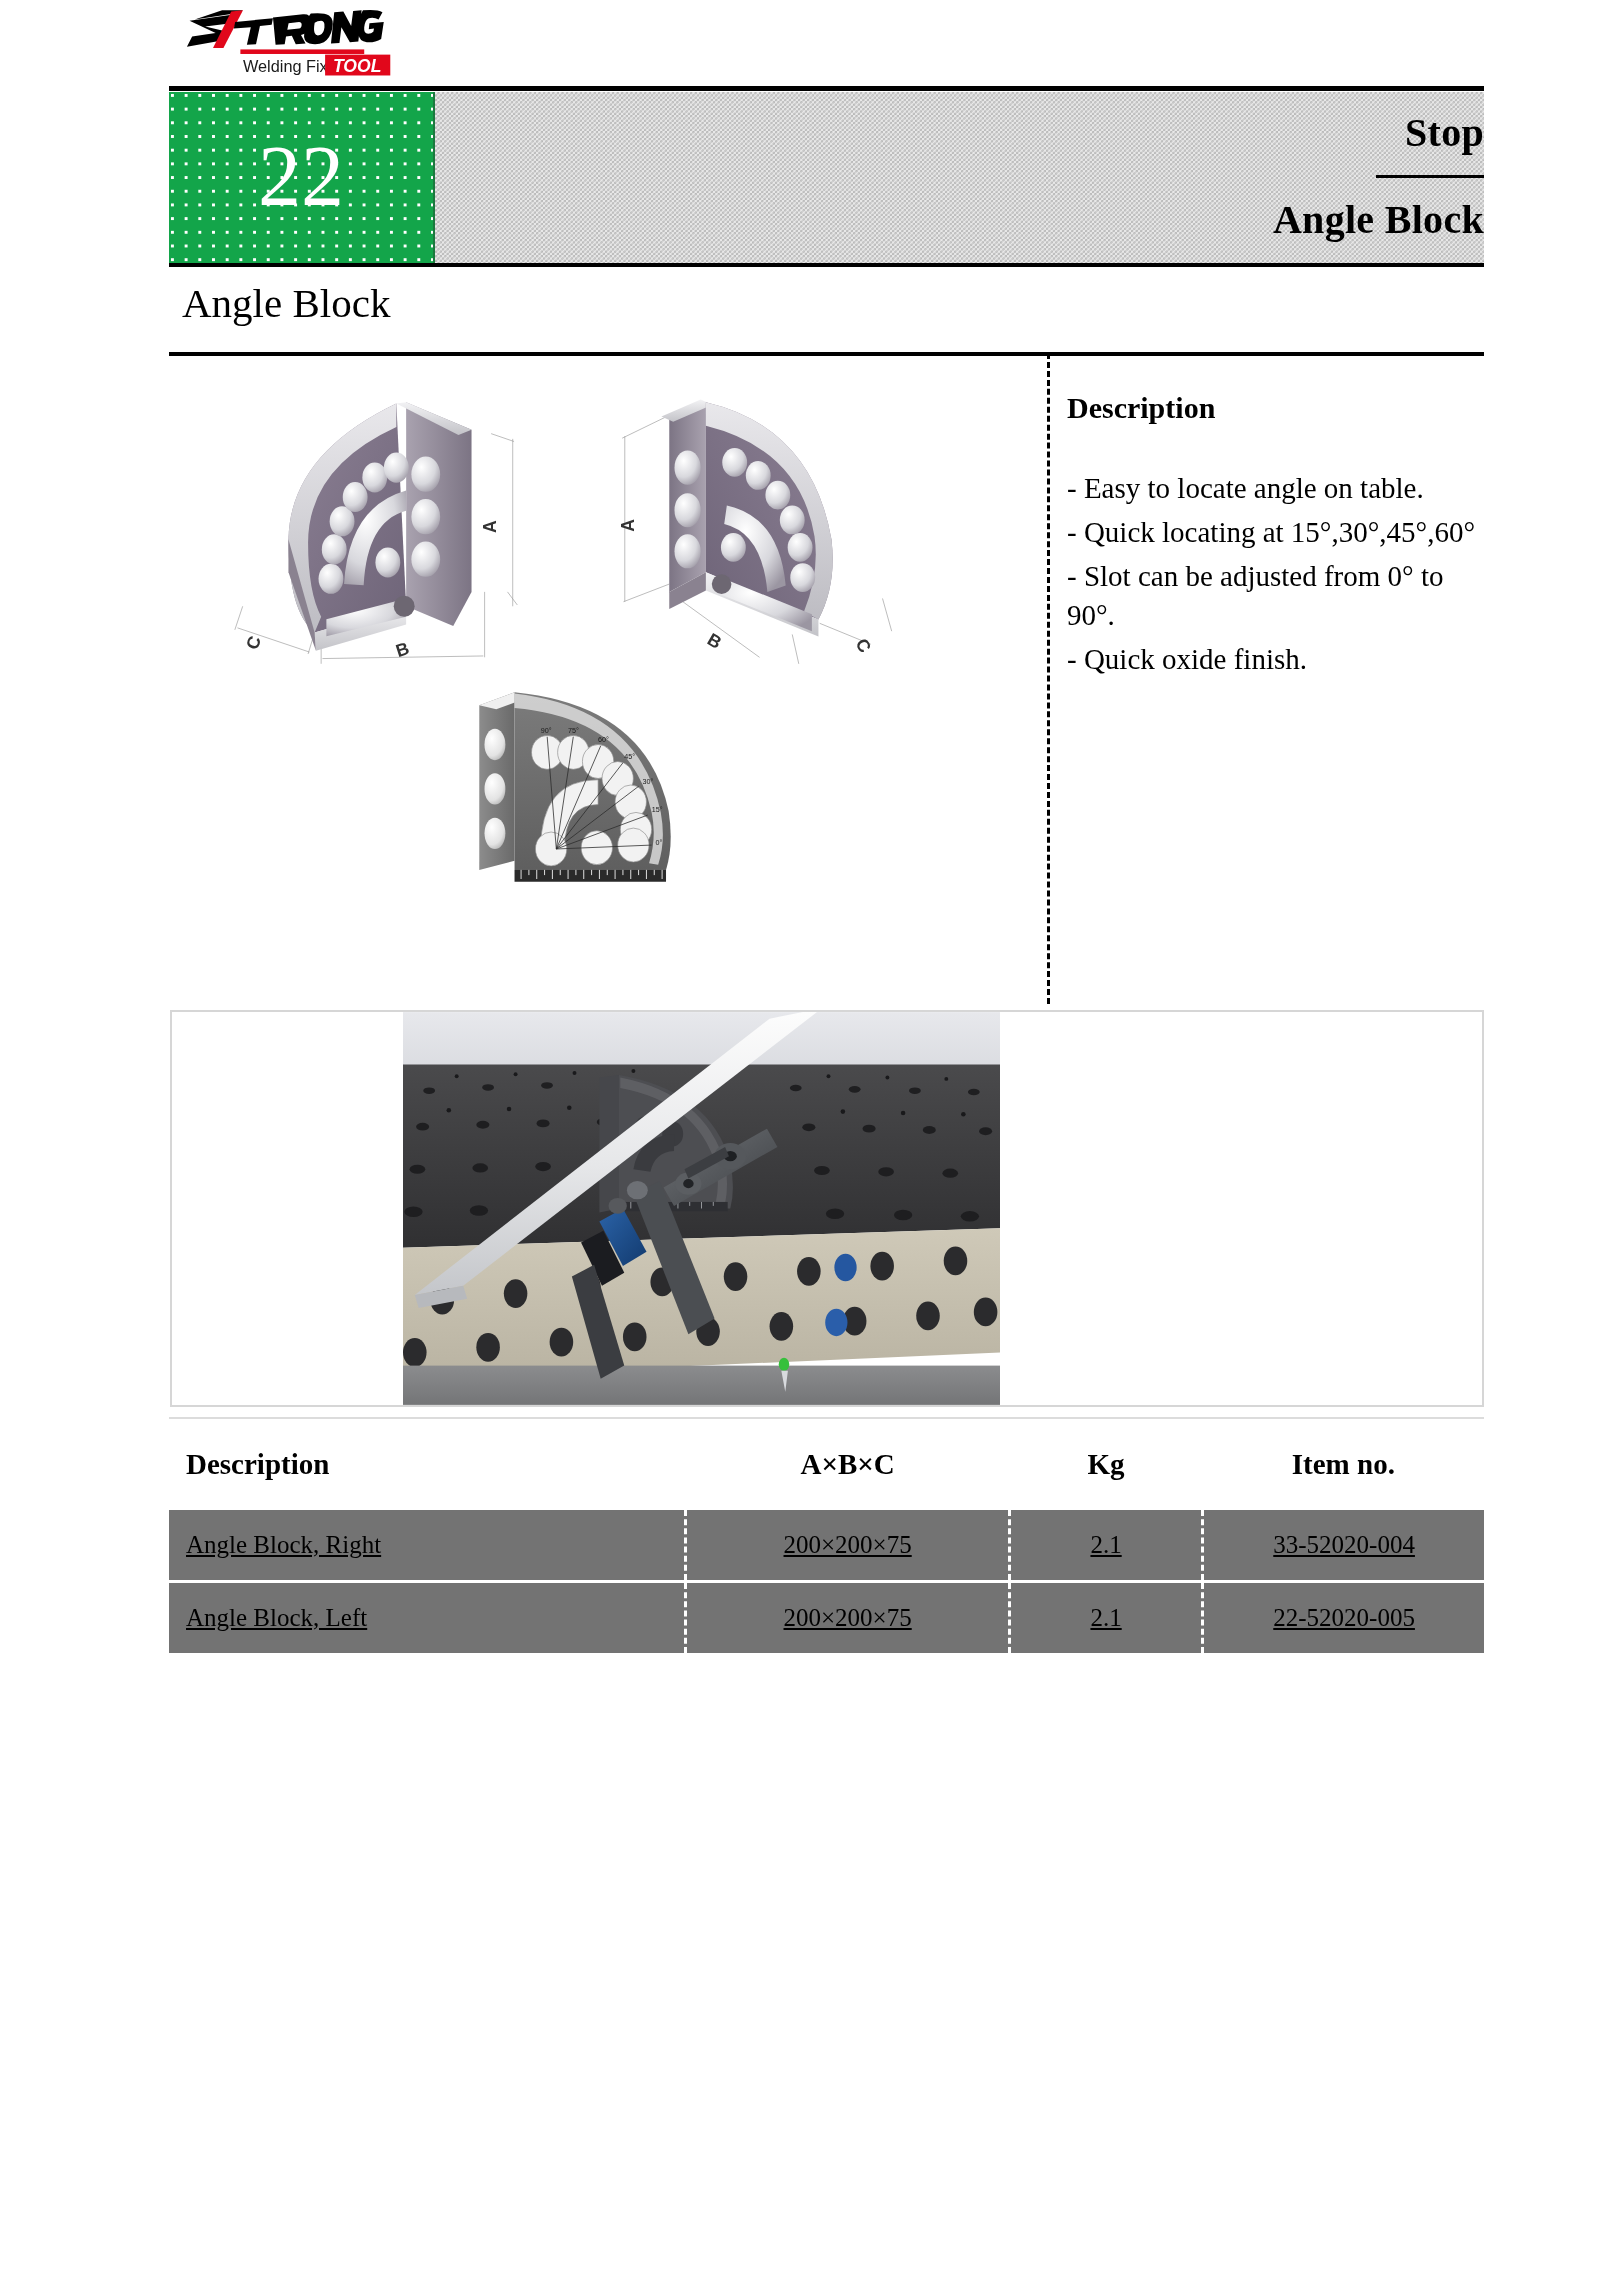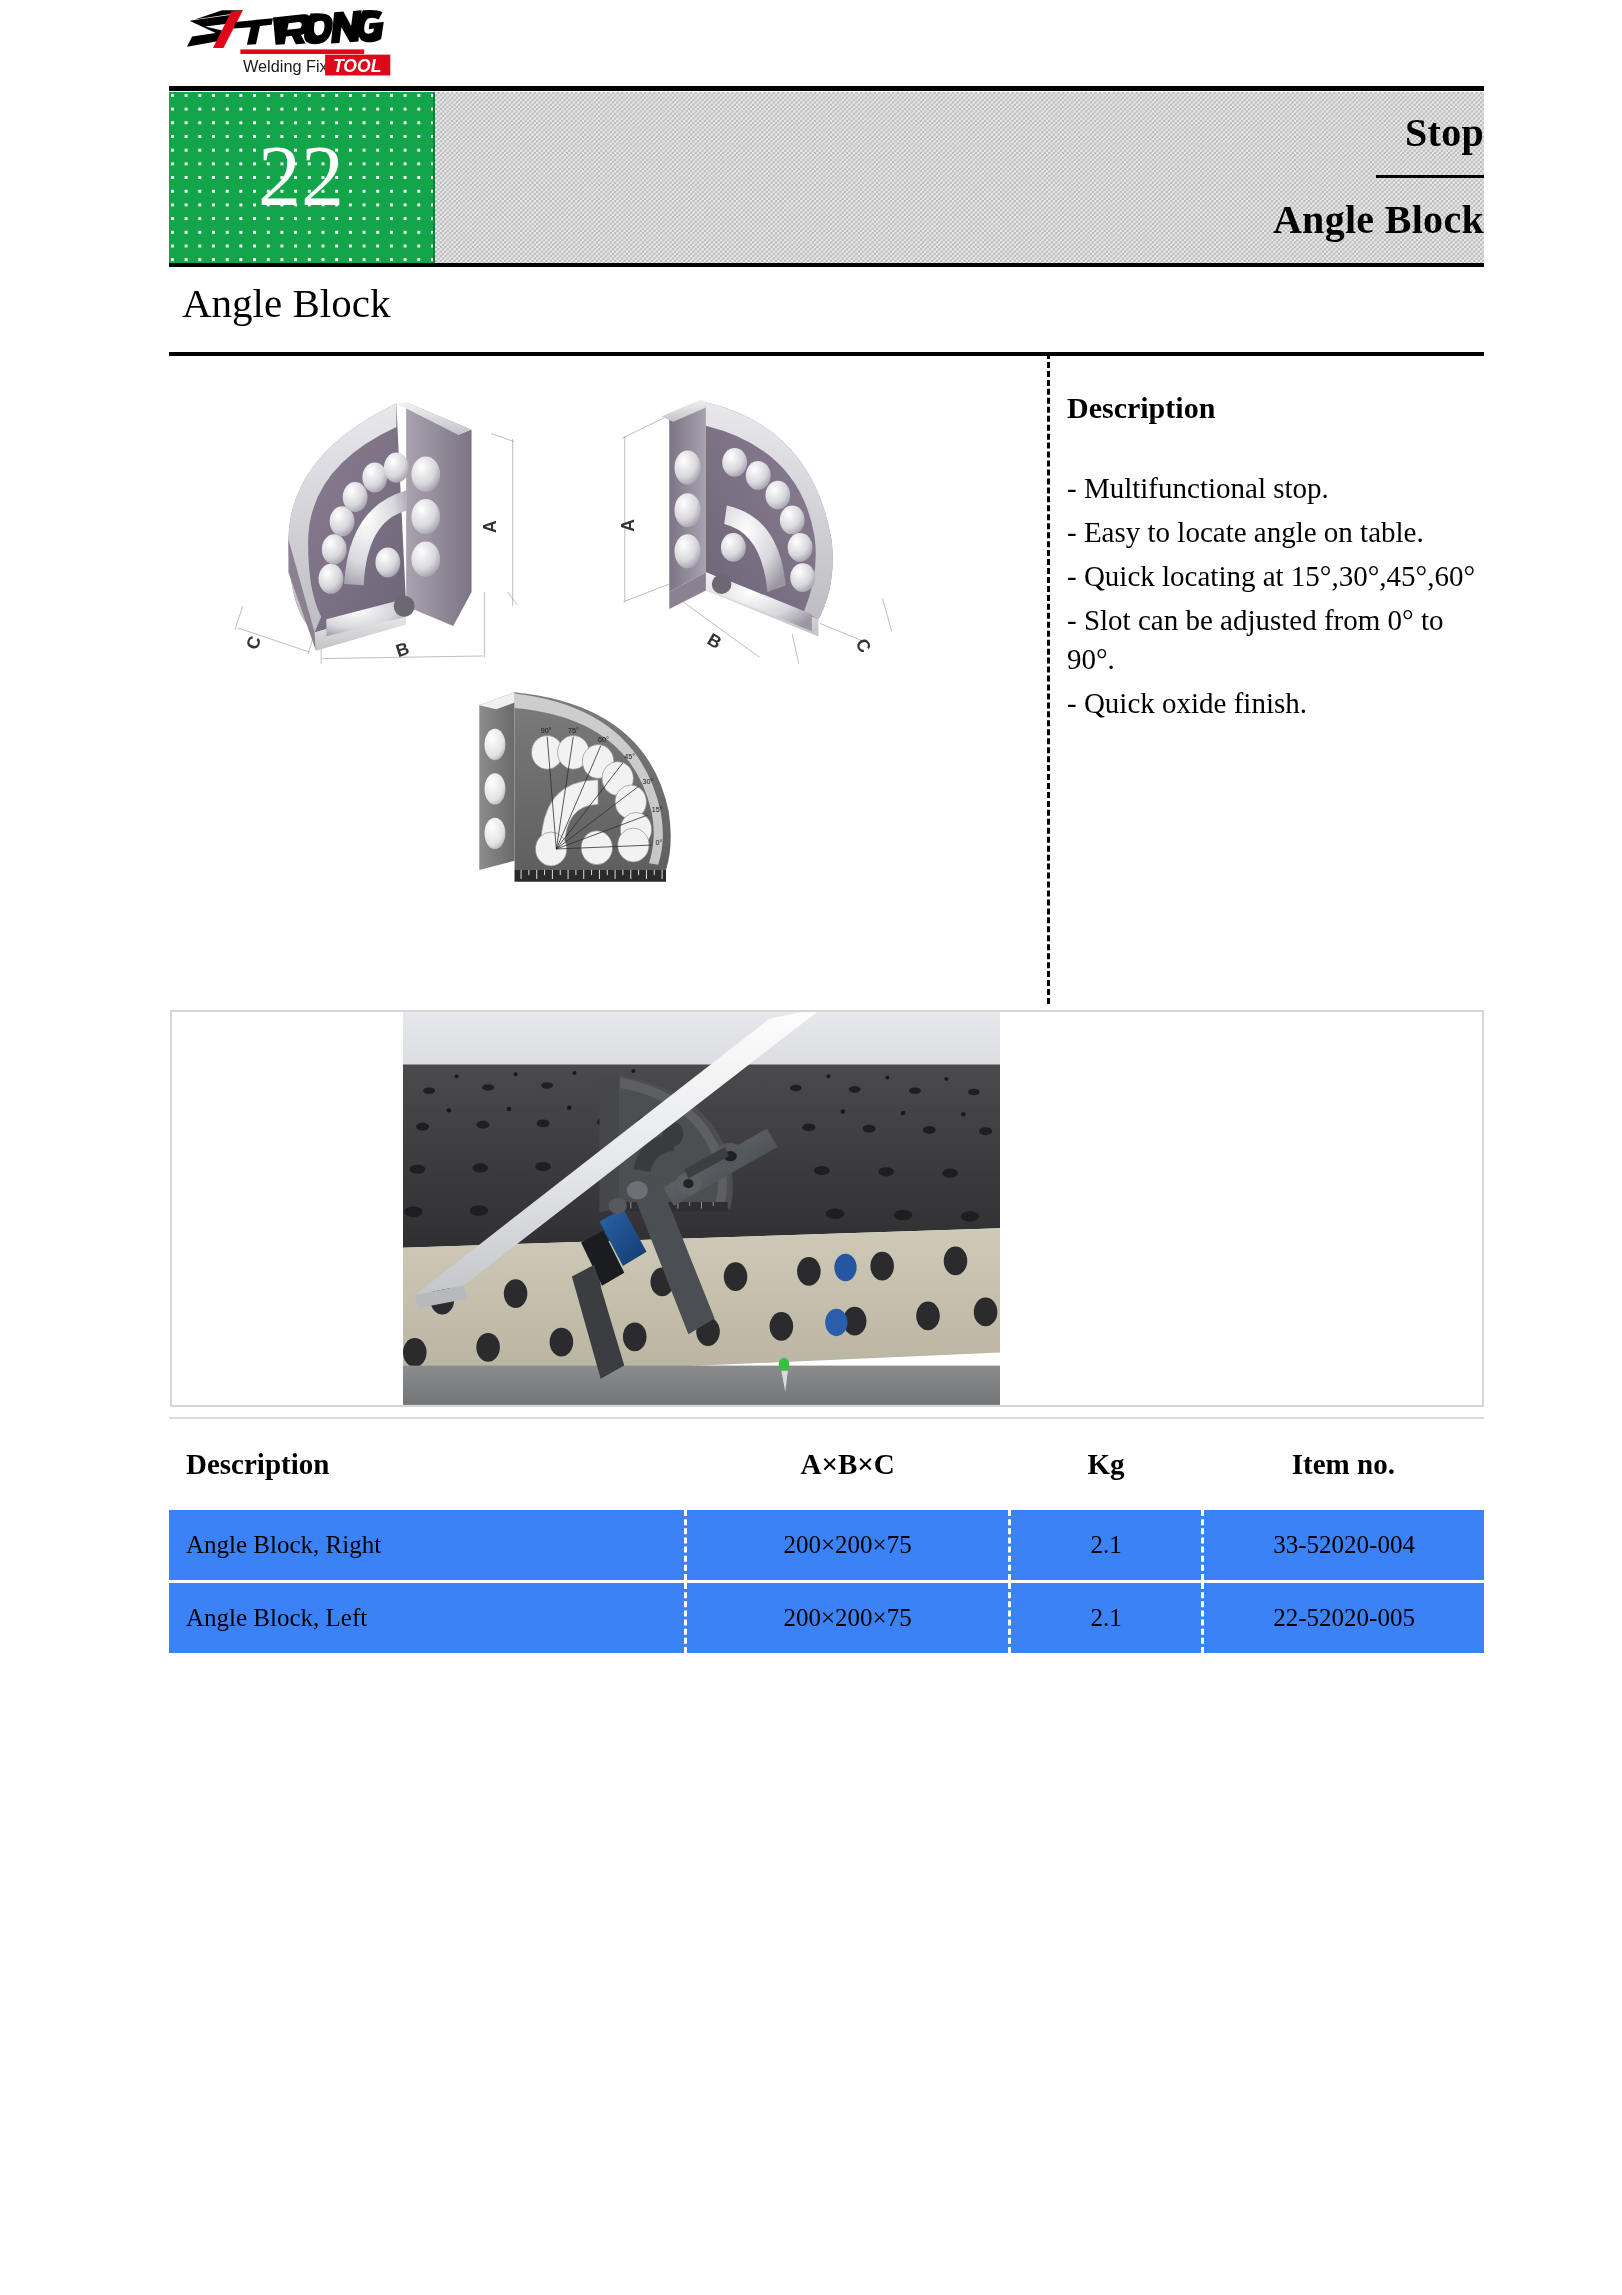--- a/index.html
+++ b/index.html
@@ -194,25 +194,26 @@
     padding: 29px 0 26px 0;
     background: #ffffff;
     text-align: center;
   }
   #spec-table thead th.col-desc {
     text-align: left;
     padding-left: 17px;
   }
   #spec-table tbody td {
     font-size: 25px;
-    background: #3b82f6;
+    background: #737373;
     padding: 21px 12px;
     text-align: center;
     border-top: 3.3px solid #ffffff;
     border-right: 3.3px dashed #ffffff;
+    text-decoration: underline;
   }
   #spec-table tbody td.col-desc {
     text-align: left;
     padding-left: 17px;
   }
   #spec-table tbody td:last-child { border-right: none; }
   #spec-table tbody tr:last-child td { border-bottom: 3.3px solid #ffffff; }
 
   .col-w-desc { width: 507px; }
   .col-w-abc  { width: 327px; }
@@ -494,21 +495,20 @@
         </g>
       </g>
     </svg>
   </div>
 </div>
 
 <div id="vertical-divider"></div>
 
 <div id="description-panel">
   <div id="description-heading">Description</div>
-  <div class="desc-item">- Multifunctional stop.</div>
   <div class="desc-item">- Easy to locate angle on table.</div>
   <div class="desc-item">- Quick locating at 15°,30°,45°,60°</div>
   <div class="desc-item">- Slot can be adjusted from 0° to
    90°.</div>
   <div class="desc-item">- Quick oxide finish.</div>
 </div>
 
 <div id="photo-frame">
   <div id="photo">
     <svg viewBox="0 0 912 600" xmlns="http://www.w3.org/2000/svg">

